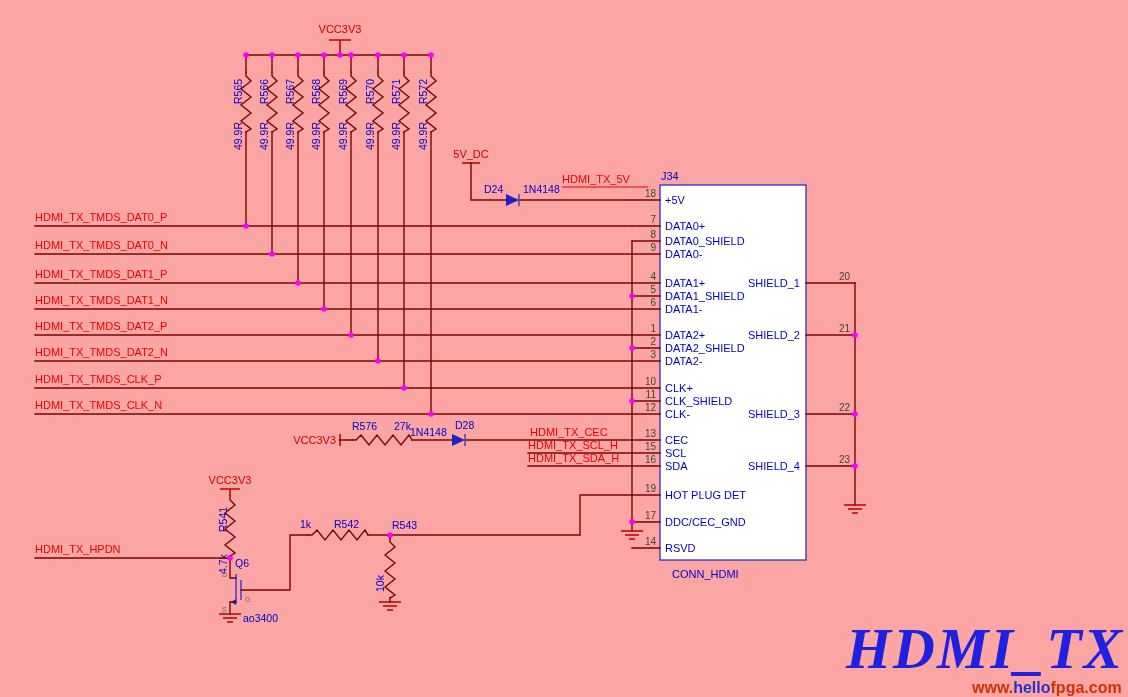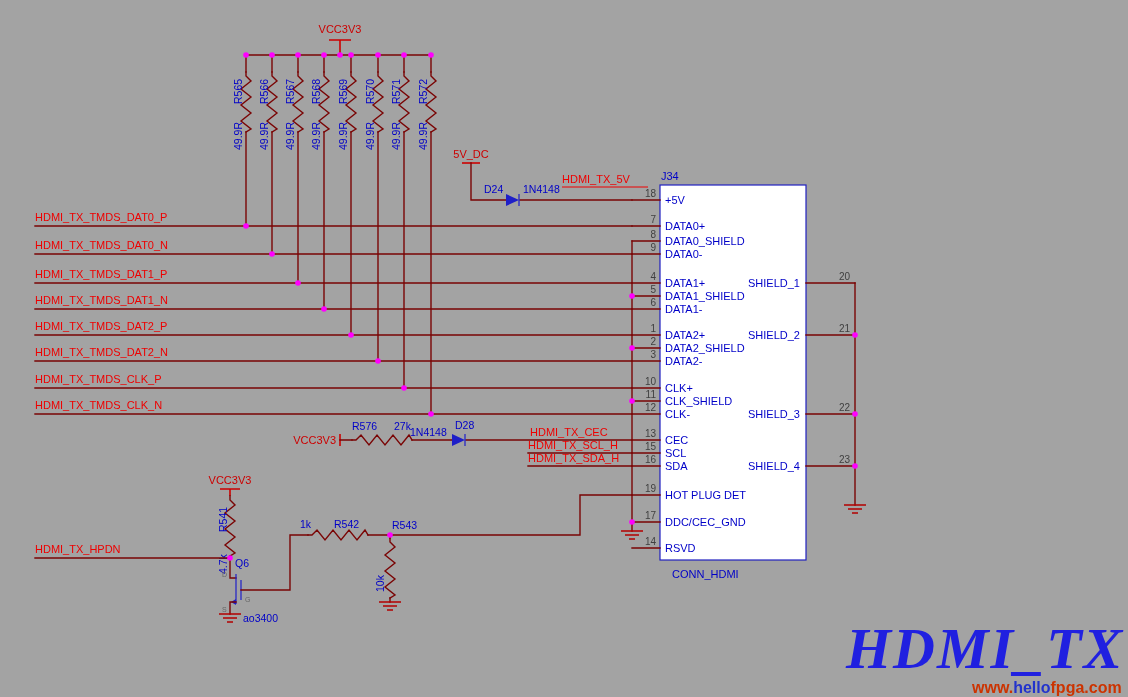--- a/index.html
+++ b/index.html
@@ -1,16 +1,16 @@
 <!DOCTYPE html>
 <html><head>
 <meta charset="utf-8">
 <style>
   html,body{margin:0;padding:0;background:#ffffff;}
-  .stage{position:relative;width:1128px;height:697px;background:#a3a3a3;overflow:hidden;}
+  .stage{position:relative;width:1128px;height:697px;background:#fca5a5;overflow:hidden;}
   svg{display:block;}
   text{font-family:"Liberation Sans",sans-serif;}
   .w{stroke:#7a0505;stroke-width:1.4;fill:none;stroke-linecap:square;}
   .b{stroke:#1f1fc8;stroke-width:1.2;fill:none;}
   .p{stroke:#cc0000;stroke-width:1.6;fill:none;}
   .g{stroke:#b40000;stroke-width:1.5;fill:none;}
   .rl{stroke:#ee0000;stroke-width:1;fill:none;}
   .dot{fill:#ff00ff;stroke:none;}
   .df{fill:#1f1fc8;stroke:none;}
   .tr{font-size:11px;fill:#ee0000;}

